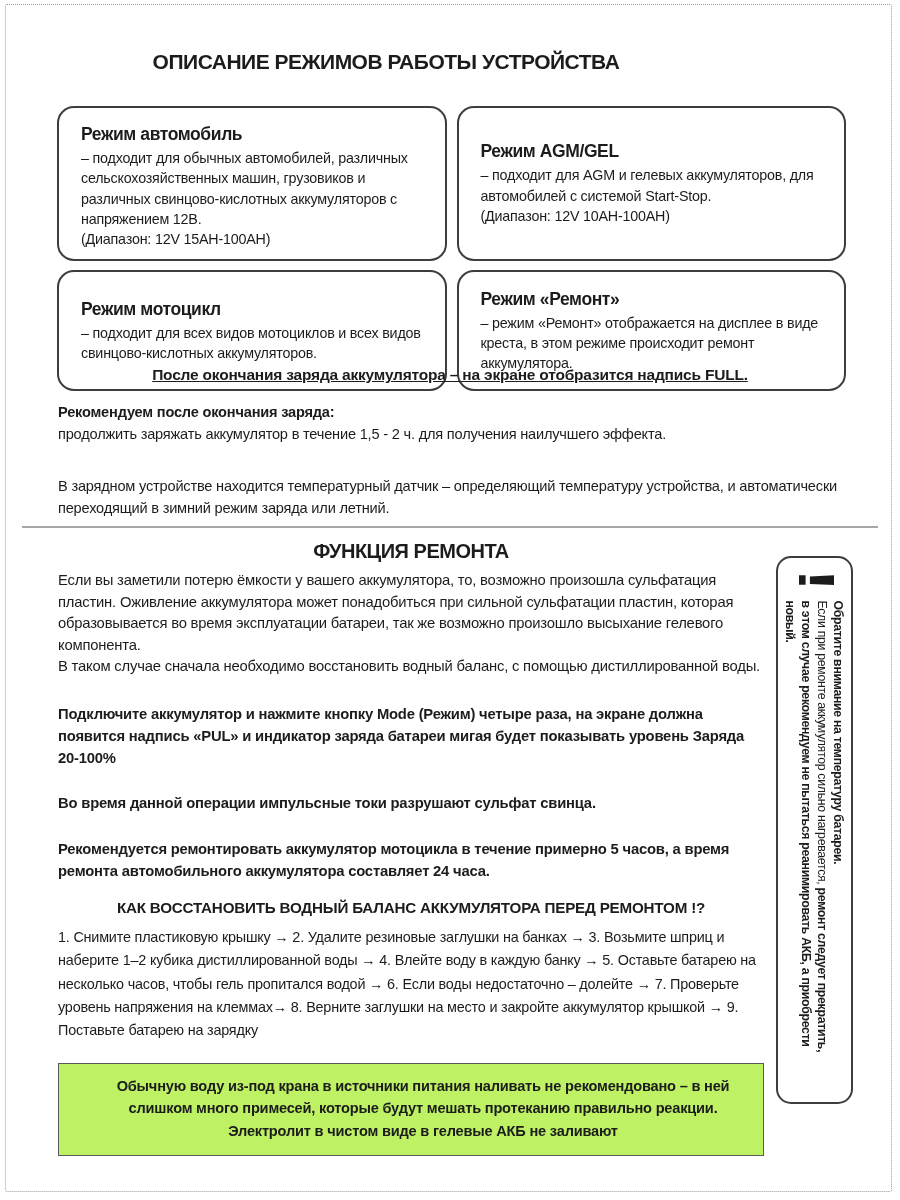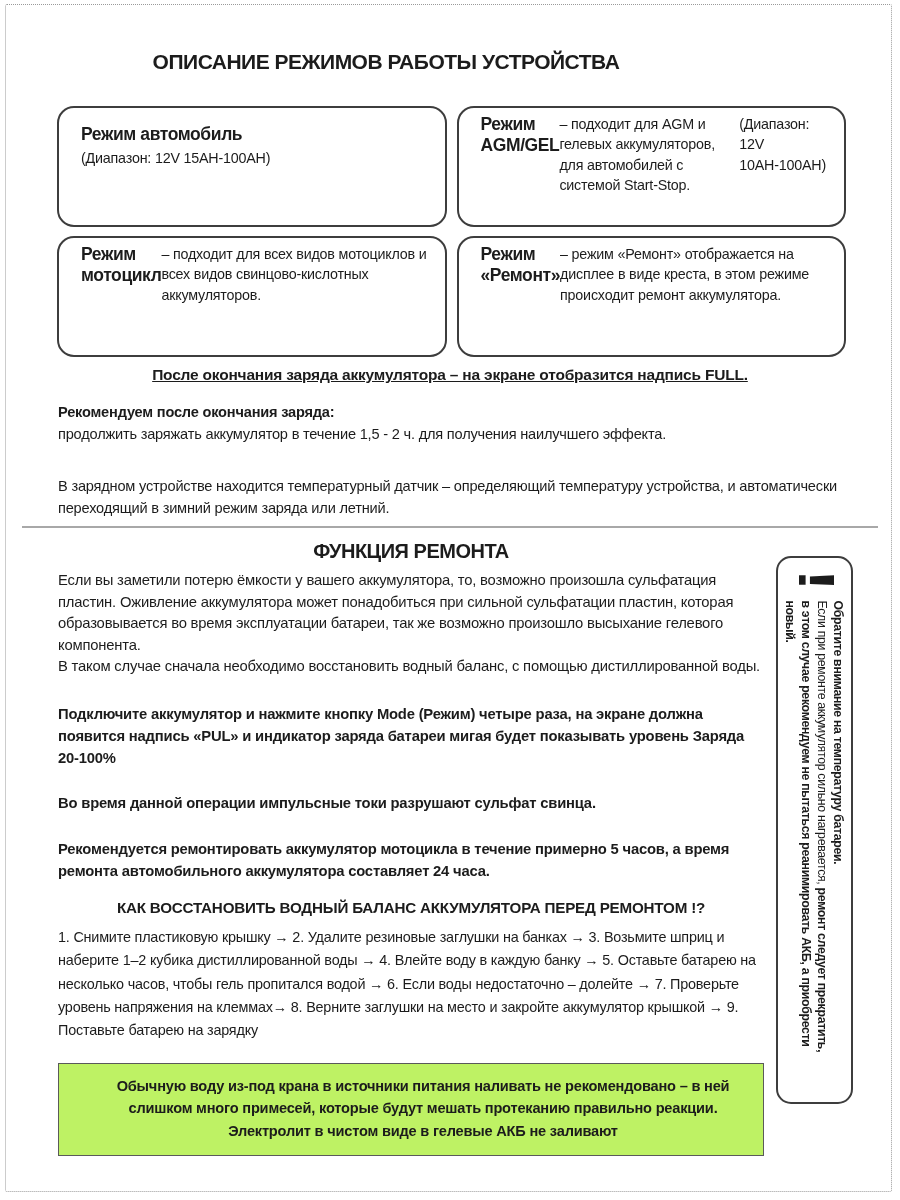--- a/index.html
+++ b/index.html
@@ -16,21 +16,21 @@
   }
 
   .modes-grid{
     position:absolute;left:57px;top:106px;width:789px;
     display:grid;grid-template-columns:1fr 1fr;gap:9px 10px;
   }
   .mode-box{
     border:2px solid #3d3d3d;border-radius:17px;background:#fff;
     min-height:121px;box-sizing:border-box;padding:16px 18px 10px 22px;
   }
-  .mode-box.vcenter{display:flex;flex-direction:row;justify-content:center;padding-top:6px;padding-bottom:6px;}
+  .mode-box.vcenter{display:flex;flex-direction:column;justify-content:center;padding-top:6px;padding-bottom:6px;}
   .mode-title{font-size:17.5px;font-weight:700;margin-bottom:3px;letter-spacing:-0.4px;}
   .mode-body{font-size:14.3px;line-height:1.42;}
   .mode-range{font-size:14.3px;line-height:1.42;}
 
   .full-note{
     position:absolute;top:366px;left:0;width:900px;text-align:center;
     font-size:15.5px;font-weight:700;text-decoration:underline;
   }
 
   .recommend{position:absolute;left:58px;top:402px;width:720px;font-size:14.6px;line-height:1.5;}
@@ -74,20 +74,21 @@
 <body>
 
 <div class="sheet">
   <div class="cutline"></div>
 
   <div class="page-title">ОПИСАНИЕ РЕЖИМОВ РАБОТЫ УСТРОЙСТВА</div>
 
   <div class="modes-grid">
     <div class="mode-box">
       <div class="mode-title">Режим автомобиль</div>
+      <div class="mode-body">– подходит для обычных автомобилей, различных сельскохозяйственных машин, грузовиков и различных свинцово-кислотных аккумуляторов с напряжением 12В.</div>
       <div class="mode-range">(Диапазон: 12V 15АН-100АН)</div>
     </div>
     <div class="mode-box vcenter">
       <div class="mode-title">Режим AGM/GEL</div>
       <div class="mode-body">– подходит для AGM и гелевых аккумуляторов, для автомобилей с системой Start-Stop.</div>
       <div class="mode-range">(Диапазон: 12V 10АН-100АН)</div>
     </div>
     <div class="mode-box vcenter">
       <div class="mode-title">Режим мотоцикл</div>
       <div class="mode-body">– подходит для всех видов мотоциклов и всех видов свинцово-кислотных аккумуляторов.</div>

